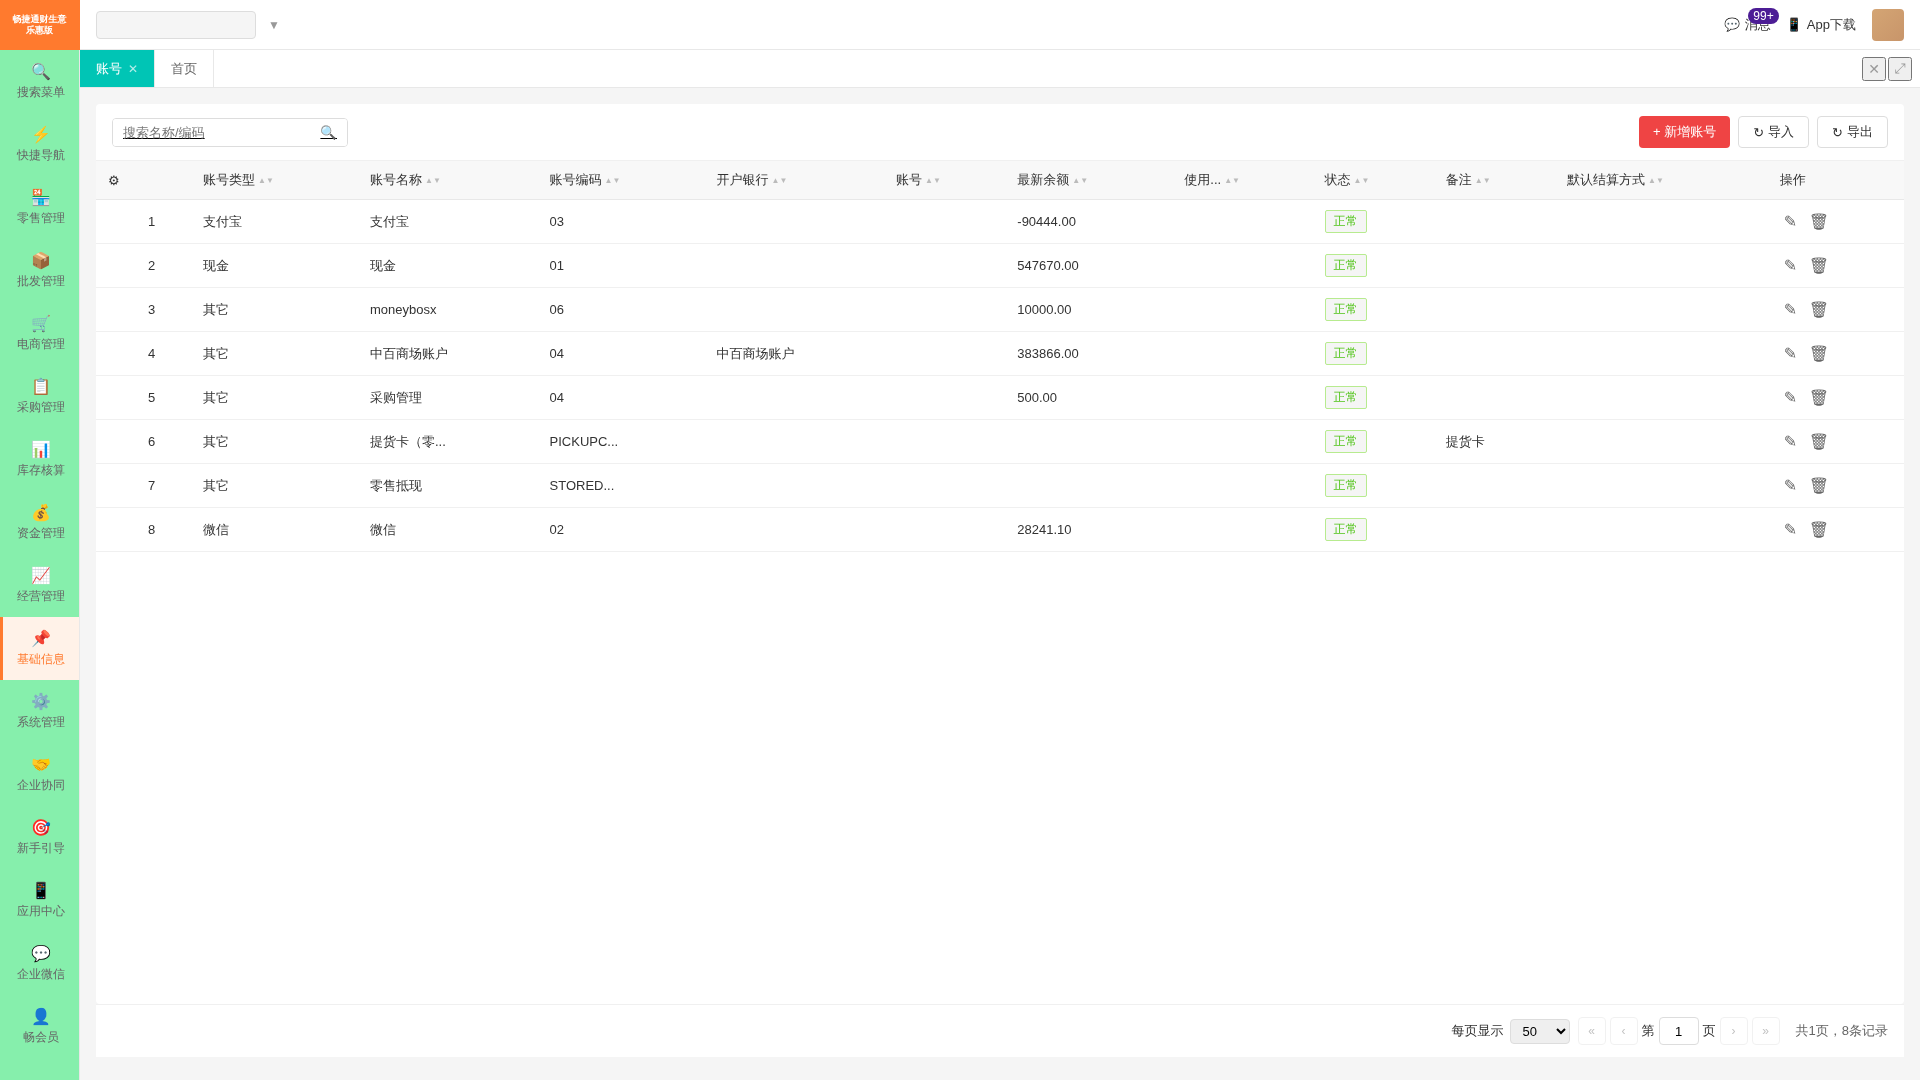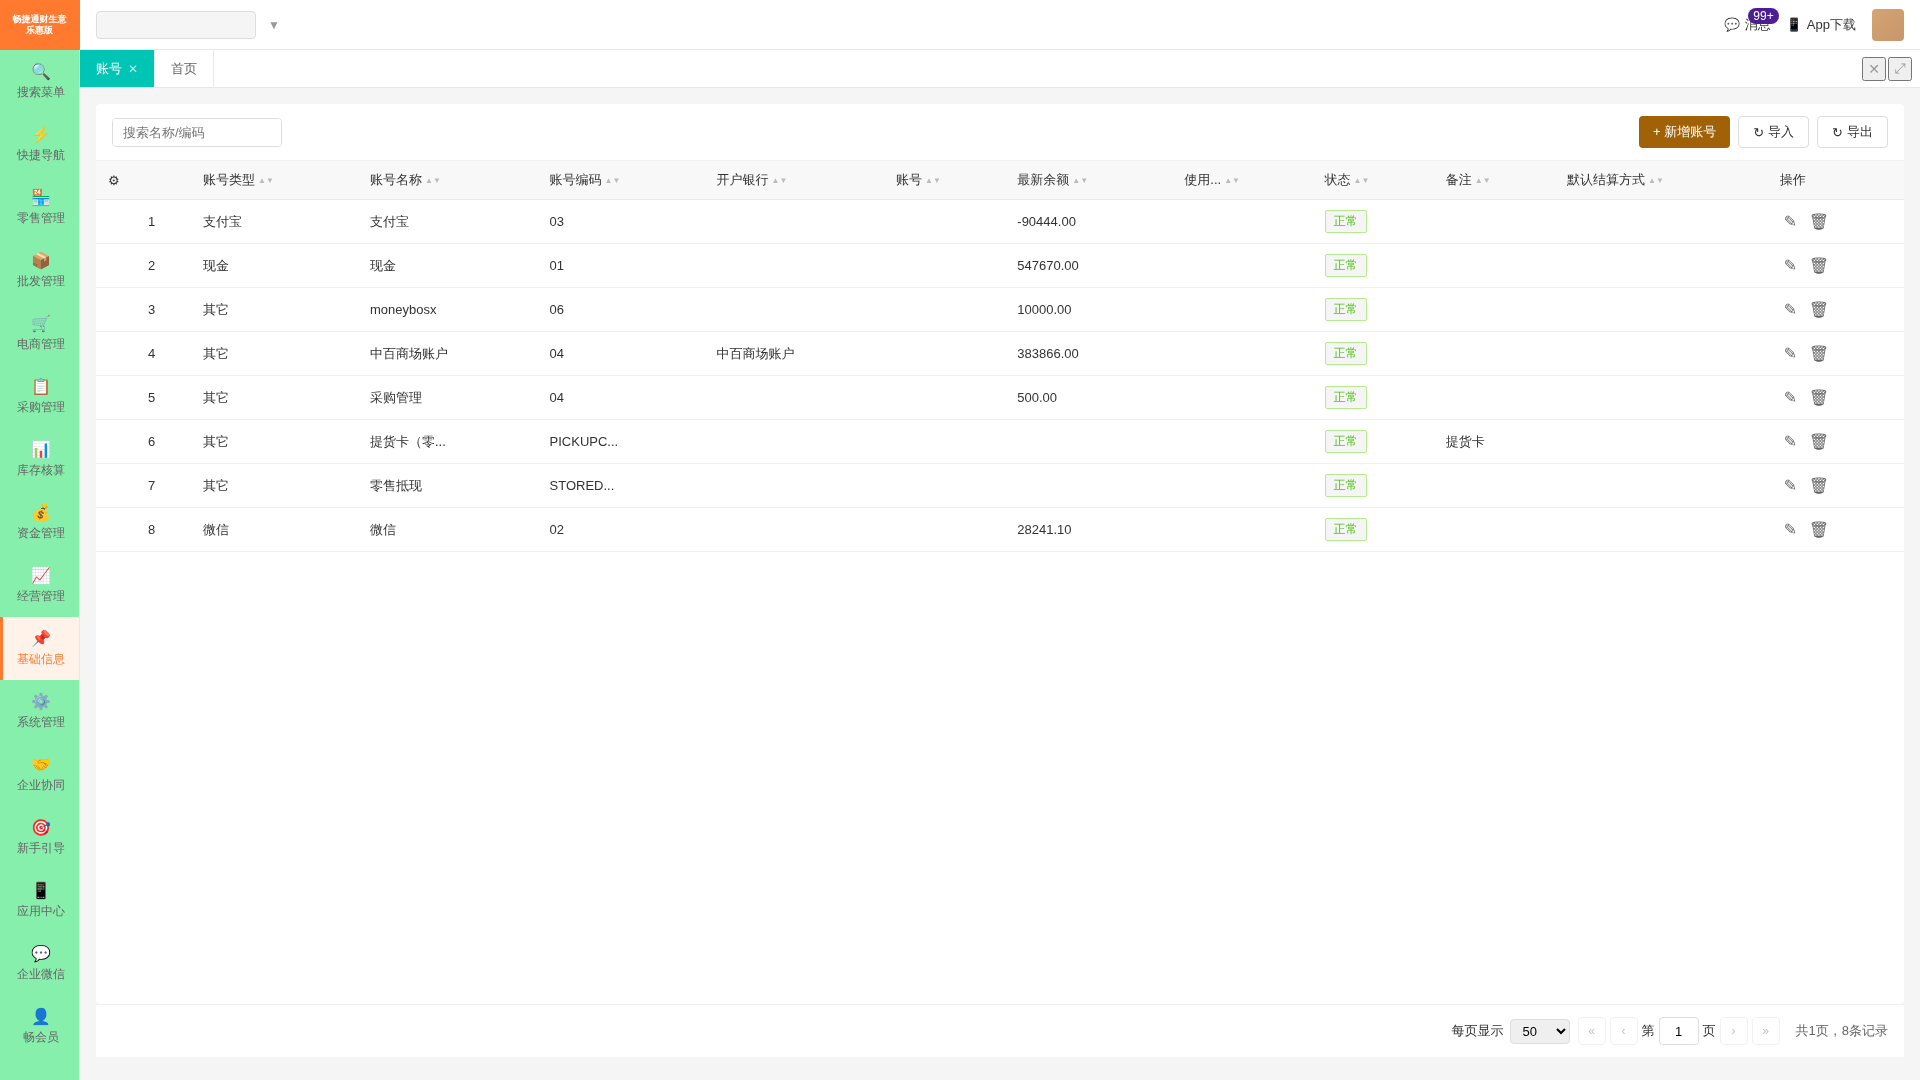--- a/index.html
+++ b/index.html
@@ -204,21 +204,22 @@
       align-items: center;
       justify-content: space-between;
       border-bottom: 1px solid #f0f0f0;
     }
     .search-input-wrap {
       display: flex;
       align-items: flex-start;
       border: 1px solid #ddd;
       border-radius: 4px;
       overflow: hidden;
-      width: 170px;
+      width: 236px;
+      text-decoration: underline;
     }
     .search-input {
       border: none;
       outline: none;
       padding: 6px 10px;
       font-size: 13px;
       flex: 1;
       color: #999;
     }
     .search-btn {
@@ -227,21 +228,21 @@
       border: none;
       cursor: pointer;
       color: #999;
     }
     .toolbar-right {
       display: flex;
       align-items: center;
       gap: 8px;
     }
     .btn-primary {
-      background: #a16207;
+      background: #ef4444;
       color: #fff;
       border: none;
       border-radius: 4px;
       padding: 7px 14px;
       cursor: pointer;
       font-size: 13px;
       display: flex;
       align-items: center;
       gap: 4px;
     }

